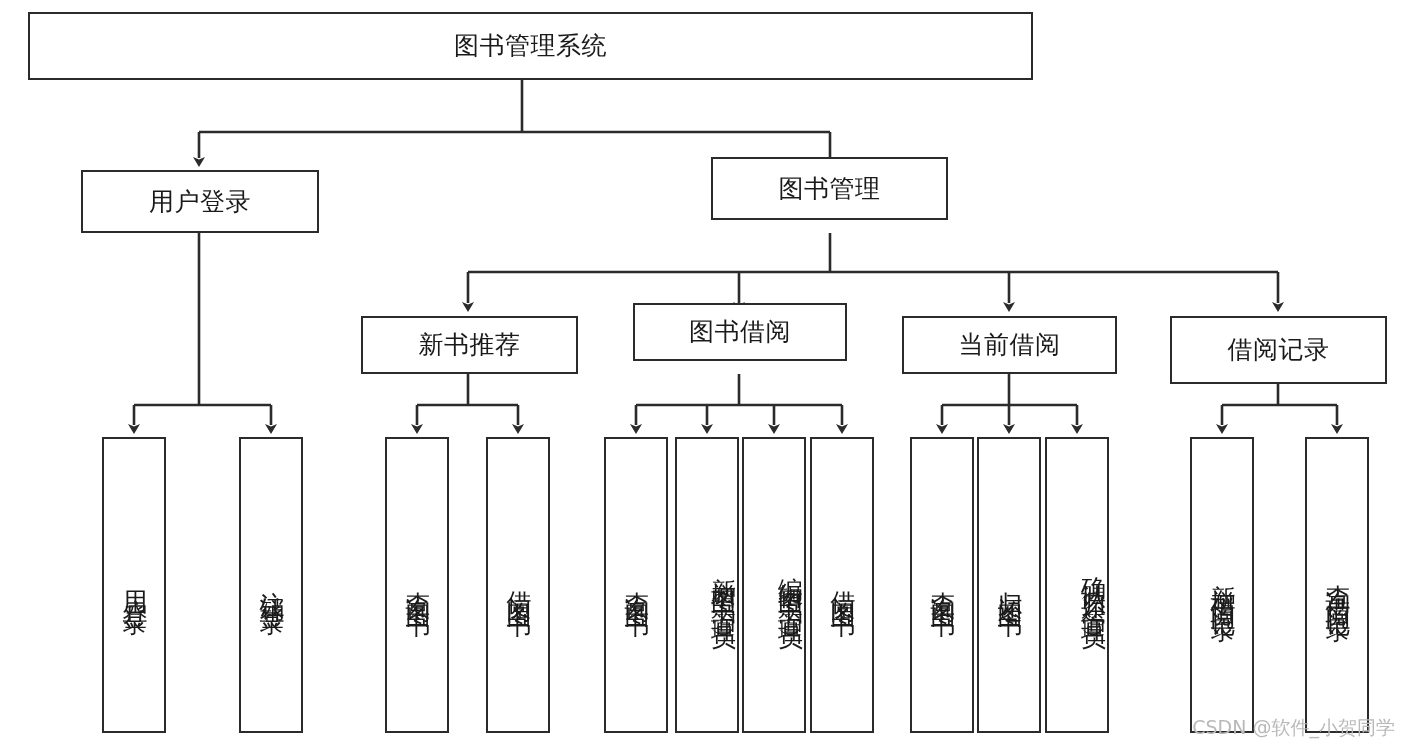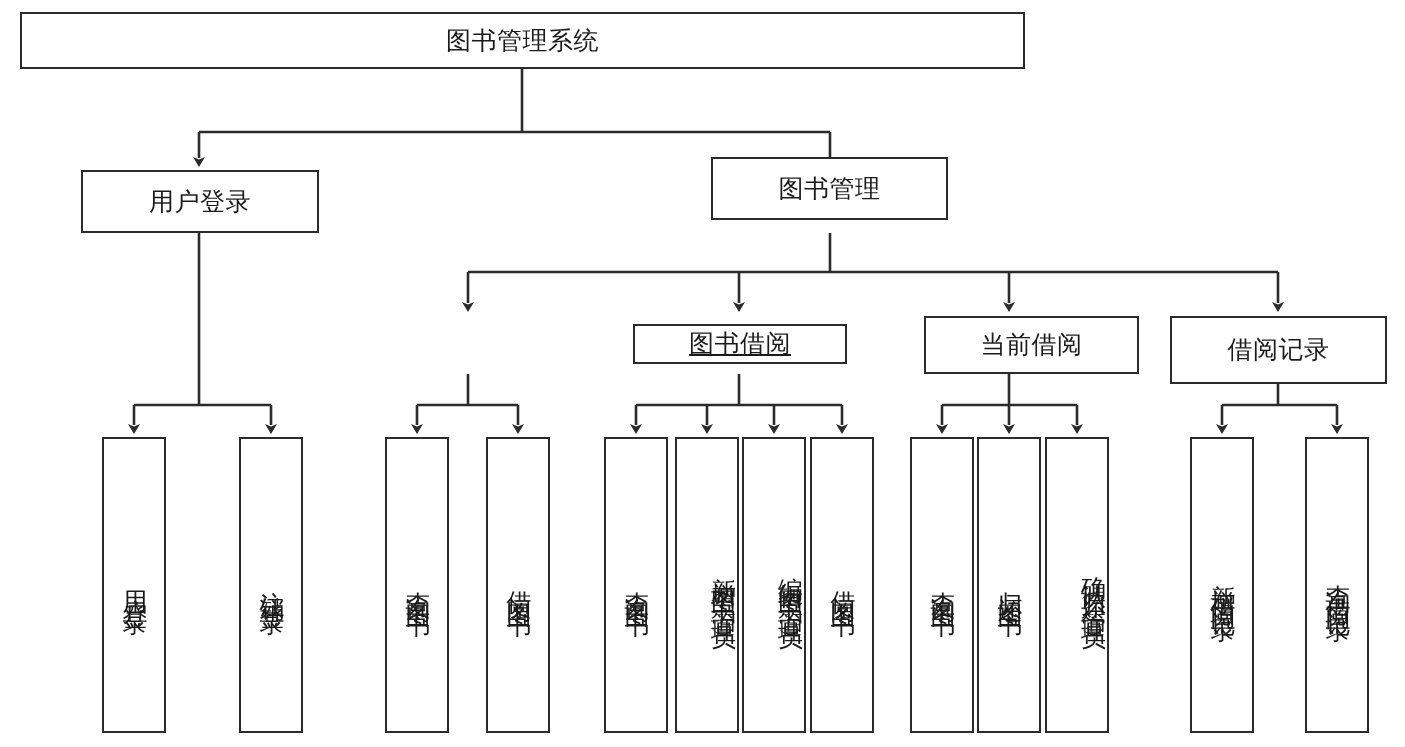--- a/index.html
+++ b/index.html
@@ -109,35 +109,38 @@
       <path d="M1009,405 L1009,425" marker-end="url(#arrow)"></path>
       <path d="M1077,405 L1077,425" marker-end="url(#arrow)"></path>
 
       <path d="M1278,374 L1278,405"></path>
       <path d="M1222,405 L1337,405"></path>
       <path d="M1222,405 L1222,425" marker-end="url(#arrow)"></path>
       <path d="M1337,405 L1337,425" marker-end="url(#arrow)"></path>
     </g>
   </svg>
 
-  <div class="node node-h" style="left:20px; top:12px; width:1005px; height:57px;">
+  <div class="node node-h" style="left:28px; top:12px; width:1005px; height:68px;">
     <span>图书管理系统</span>
   </div>
 
   <div class="node node-h" style="left:81px; top:170px; width:238px; height:63px;">
     <span>用户登录</span>
   </div>
   <div class="node node-h" style="left:711px; top:157px; width:237px; height:63px;">
     <span>图书管理</span>
   </div>
 
-  <div class="node node-h" style="left:633px; top:324px; width:214px; height:40px;text-decoration:underline;">
+  <div class="node node-h" style="left:361px; top:316px; width:217px; height:58px;">
+    <span>新书推荐</span>
+  </div>
+  <div class="node node-h" style="left:633px; top:303px; width:214px; height:58px;">
     <span>图书借阅</span>
   </div>
-  <div class="node node-h" style="left:902px; top:316px; width:215px; height:58px;margin-left:22px;">
+  <div class="node node-h" style="left:902px; top:316px; width:215px; height:58px;">
     <span>当前借阅</span>
   </div>
   <div class="node node-h" style="left:1170px; top:316px; width:217px; height:68px;">
     <span>借阅记录</span>
   </div>
 
   <div class="node node-v v-short" style="left:102px; top:437px; width:64px; height:296px;">
     <span>用户登录</span>
   </div>
   <div class="node node-v v-short" style="left:239px; top:437px; width:64px; height:296px;">
@@ -174,14 +177,15 @@
     <span>确认归还（管理员）</span>
   </div>
 
   <div class="node node-v v-short" style="left:1190px; top:437px; width:64px; height:296px;">
     <span>新增借阅记录</span>
   </div>
   <div class="node node-v v-short" style="left:1305px; top:437px; width:64px; height:296px;">
     <span>查询借阅记录</span>
   </div>
 
+  <div class="watermark">CSDN @软件_小贺同学</div>
 
 </div>
 
 </body></html>

